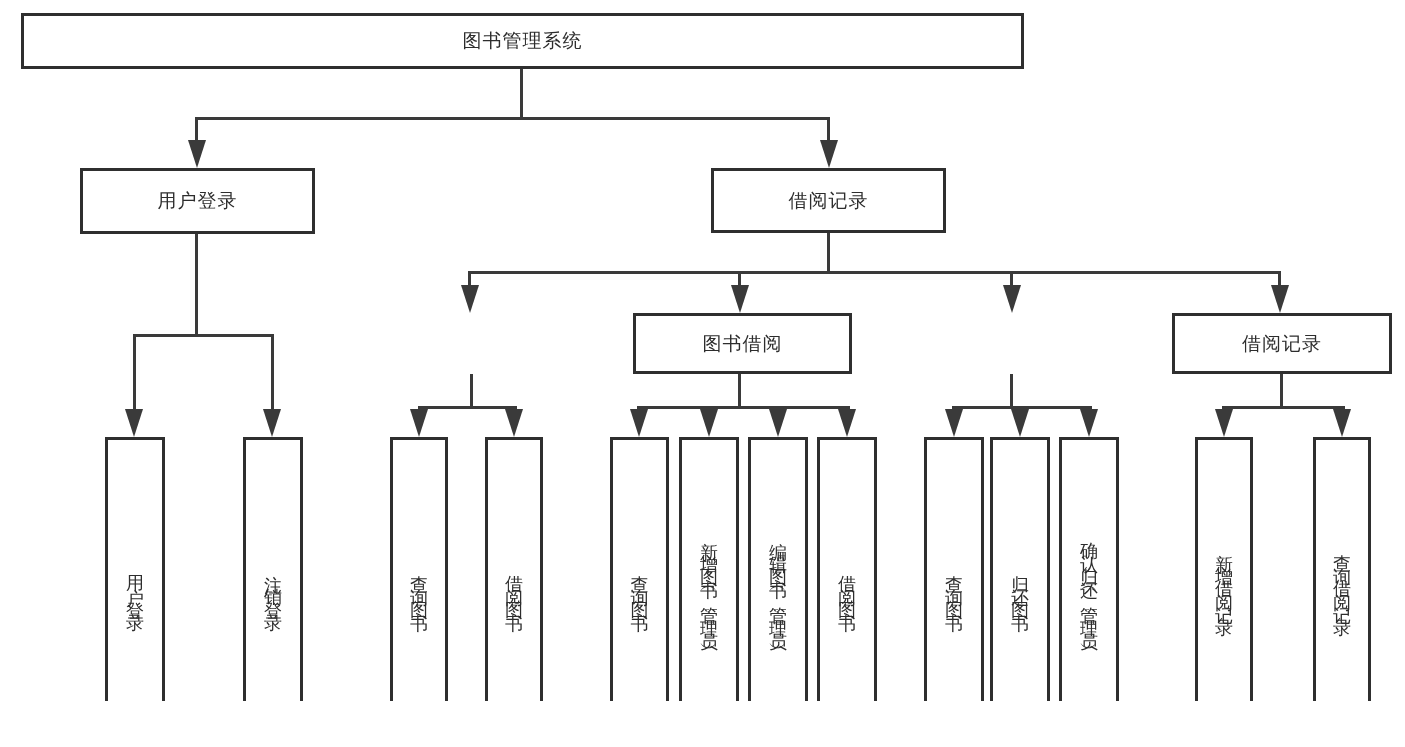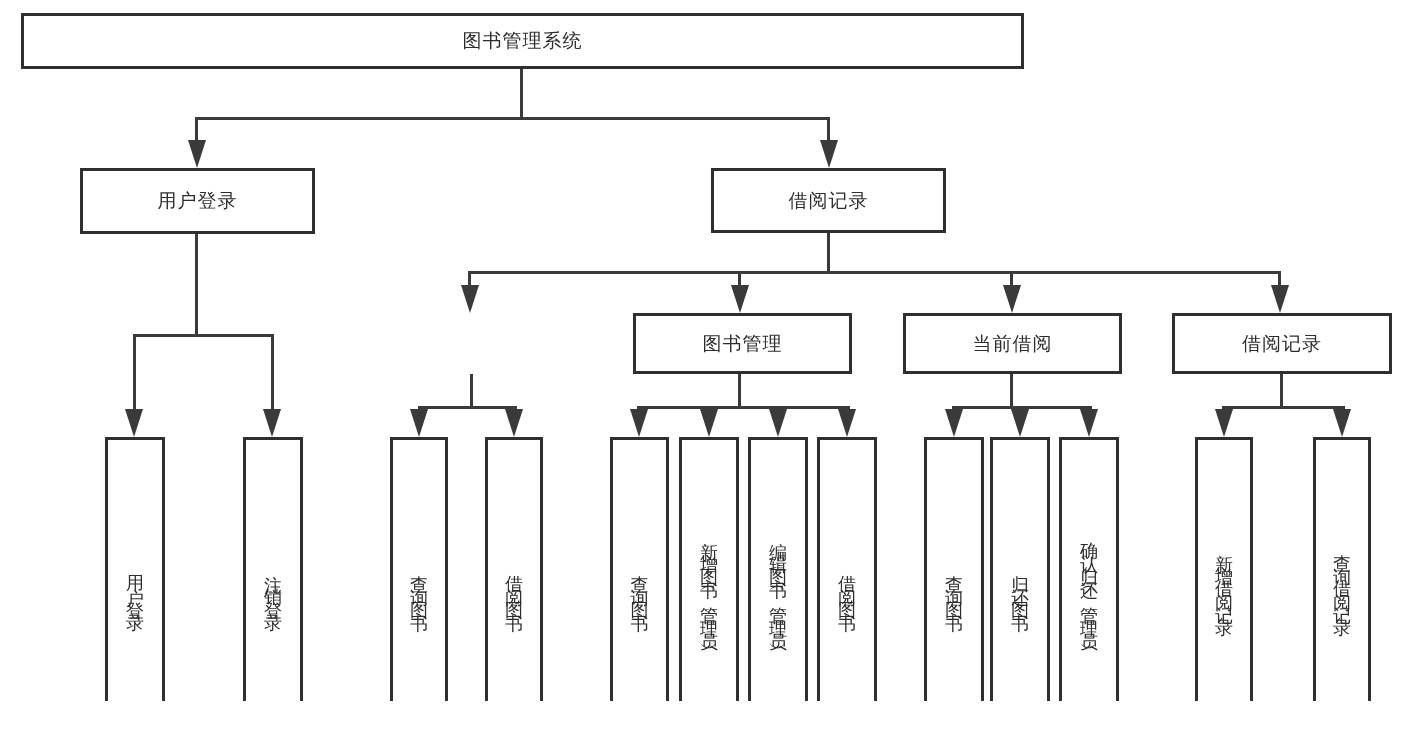--- a/index.html
+++ b/index.html
@@ -39,24 +39,21 @@
   </div>
 
   <div class="node" style="left:80px;top:168px;width:235px;height:66px;">
     <span class="lbl">用户登录</span>
   </div>
   <div class="node" style="left:711px;top:168px;width:235px;height:65px;">
     <span class="lbl">借阅记录</span>
   </div>
 
   <div class="node" style="left:633px;top:313px;width:219px;height:61px;">
-    <span class="lbl">图书管理</span>
-  </div>
-  <div class="node" style="left:903px;top:313px;width:219px;height:61px;">
-    <span class="lbl">当前借阅</span>
+    <span class="lbl">图书借阅</span>
   </div>
   <div class="node" style="left:1172px;top:313px;width:220px;height:61px;">
     <span class="lbl">借阅记录</span>
   </div>
 
   <div class="node leaf" style="left:105px;top:437px;width:60px;height:299px;">
     <span class="lbl">用户登录</span>
   </div>
   <div class="node leaf" style="left:243px;top:437px;width:60px;height:299px;">
     <span class="lbl">注销登录</span>

